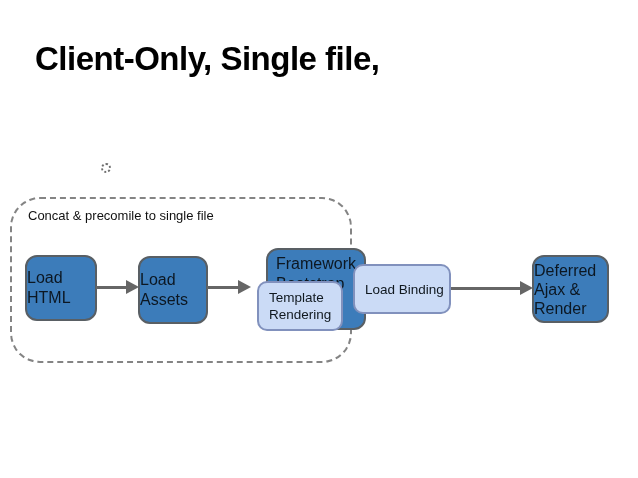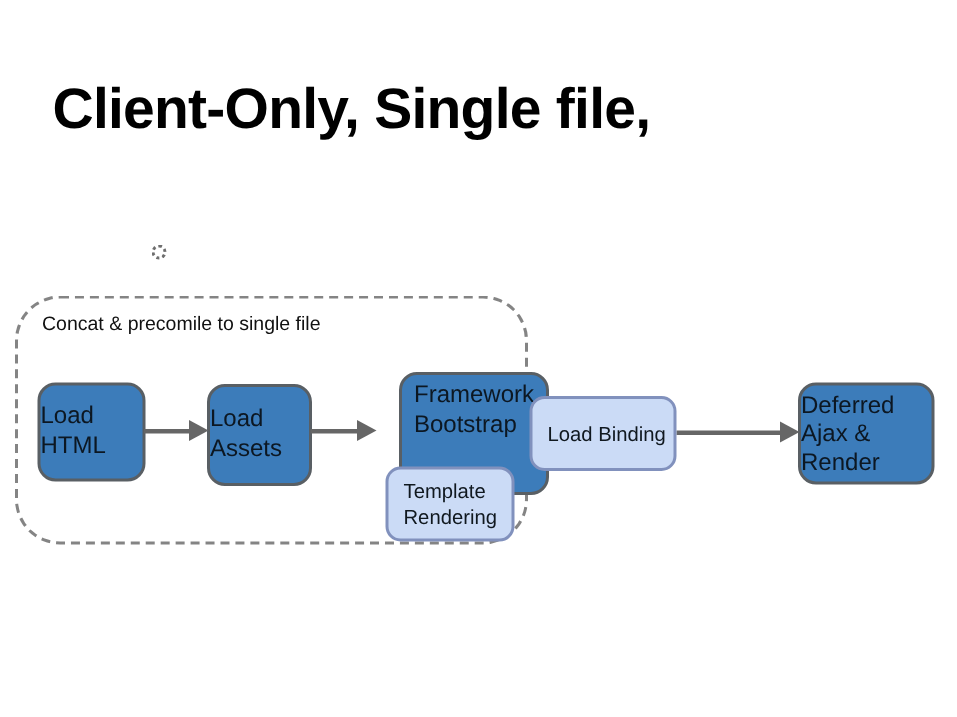--- a/index.html
+++ b/index.html
@@ -12,22 +12,22 @@
     width: 638px;
     height: 478px;
     background: #ffffff;
     overflow: hidden;
     font-family: "Liberation Sans", "DejaVu Sans", sans-serif;
     color: #000000;
   }
   .title {
     position: absolute;
     left: 35px;
-    top: 52px;
-    font-size: 38px;
+    top: 40px;
+    font-size: 33px;
     font-weight: bold;
     letter-spacing: -0.5px;
     color: var(--title, #000000);
     white-space: nowrap;
   }
   .dotted-circle {
     position: absolute;
     left: 101px;
     top: 163px;
     width: 10px;
@@ -77,23 +77,23 @@
     font-size: 13.5px;
     line-height: 17px;
     color: #10181f;
     padding-left: 10px;
   }
   .node-load-html   { left: 25px;  top: 255px; width: 72px;  height: 66px; }
   .node-load-assets { left: 138px; top: 256px; width: 70px;  height: 68px; }
   .node-framework   { left: 266px; top: 248px; width: 100px; height: 82px;
                       align-items: flex-start; padding-top: 4px; padding-left: 8px;
                       z-index: 2; }
-  .node-template    { left: 257px; top: 311px; width: 86px;  height: 50px; z-index: 3; }
+  .node-template    { left: 257px; top: 281px; width: 86px;  height: 50px; z-index: 3; }
   .node-apply       { left: 353px; top: 264px; width: 98px;  height: 50px; z-index: 3; }
-  .node-deferred    { left: 532px; top: 255px; width: 91px;  height: 68px; line-height: 19px; }
+  .node-deferred    { left: 532px; top: 255px; width: 77px;  height: 68px; line-height: 19px; }
   .arrow { position: absolute; z-index: 1; }
   .arrow .shaft {
     position: absolute;
     top: 5.5px;
     left: 0;
     height: 3px;
     background: var(--arrow, #666666);
   }
   .arrow .head {
     position: absolute;

